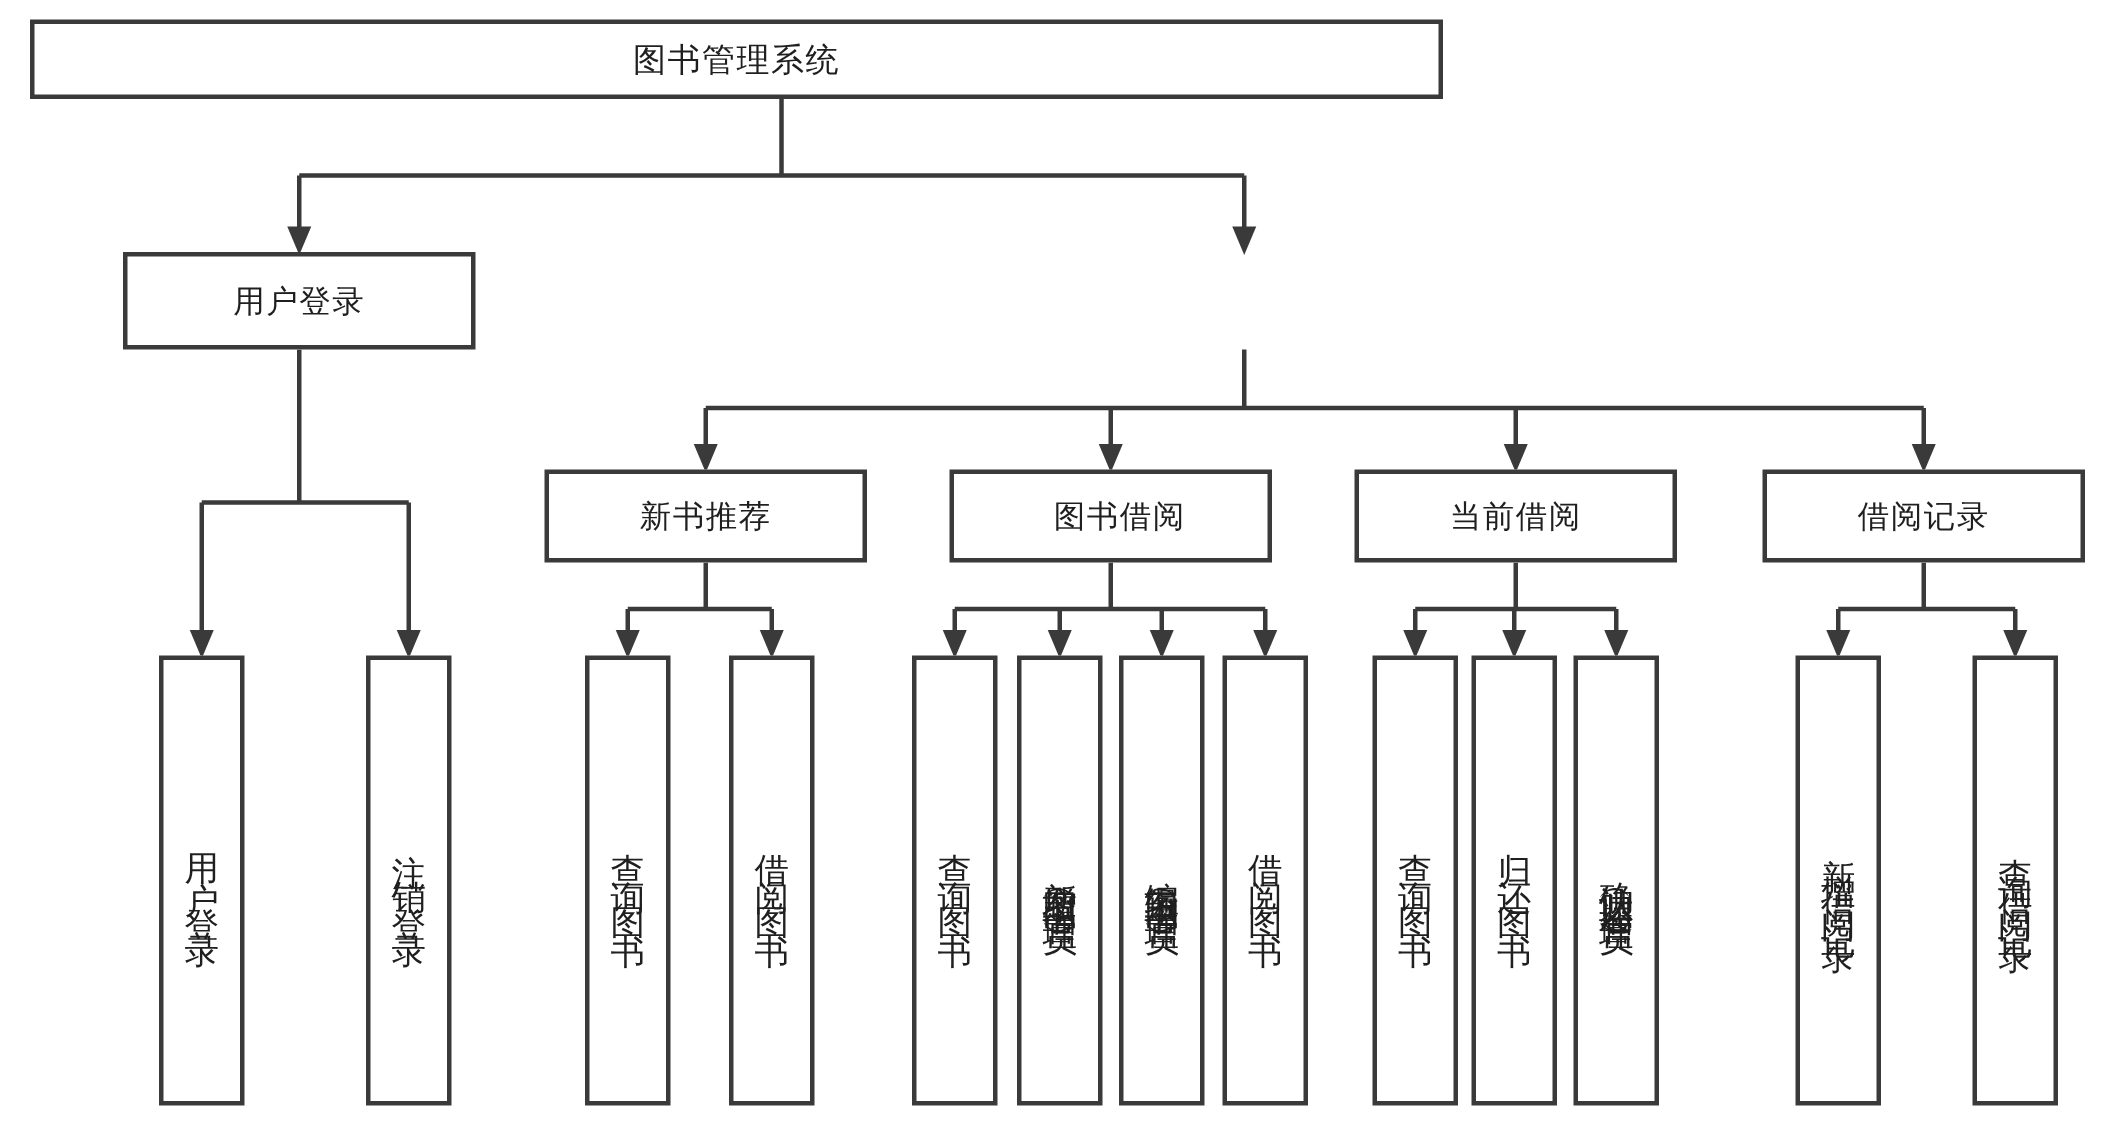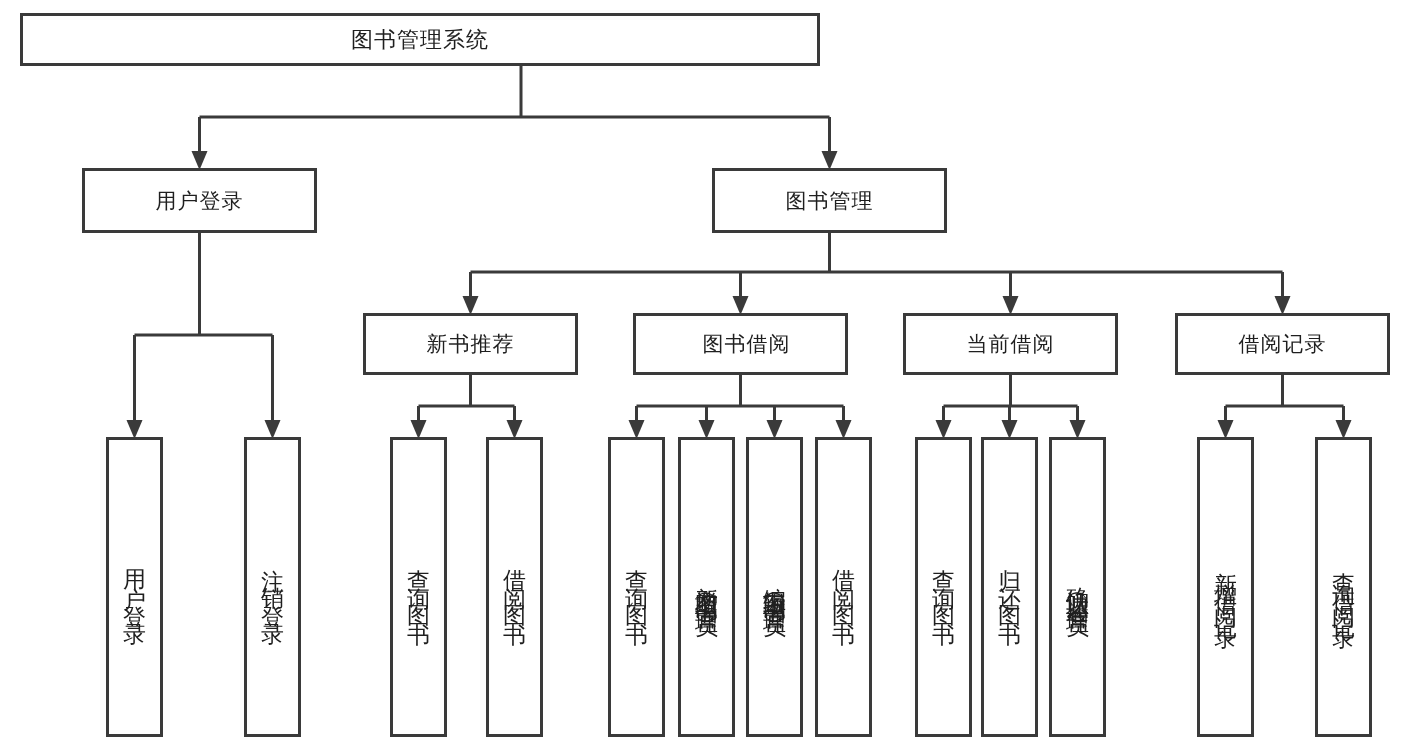--- a/index.html
+++ b/index.html
@@ -118,29 +118,26 @@
 
     <g stroke="#3a3a3a" stroke-width="3" fill="none">
       <path d="M1282.5 375 V406 M1225.5 406 H1343.5 M1225.5 406 V421 M1343.5 406 V421"></path>
     </g>
     <g fill="#3a3a3a" stroke="none">
       <polygon points="1217.5,420 1233.5,420 1225.5,439"></polygon>
       <polygon points="1335.5,420 1351.5,420 1343.5,439"></polygon>
     </g>
   </svg>
 
-  <div class="node root" style="left:20px; top:13px; width:800px; height:53px;">
+  <div class="node root" style="left:20px; top:13px; width:942px; height:53px;">
     <span>图书管理系统</span>
   </div>
 
   <div class="node" style="left:82px; top:168px; width:235px; height:65px;">
     <span>用户登录</span>
-  </div>
-  <div class="node" style="left:712px; top:168px; width:235px; height:65px;">
-    <span>图书管理</span>
   </div>
 
   <div class="node" style="left:363px; top:313px; width:215px; height:62px;text-align:right;">
     <span>新书推荐</span>
   </div>
   <div class="node" style="left:633px; top:313px; width:215px; height:62px;padding-left:12px;">
     <span>图书借阅</span>
   </div>
   <div class="node" style="left:1175px; top:313px; width:215px; height:62px;">
     <span>借阅记录</span>

